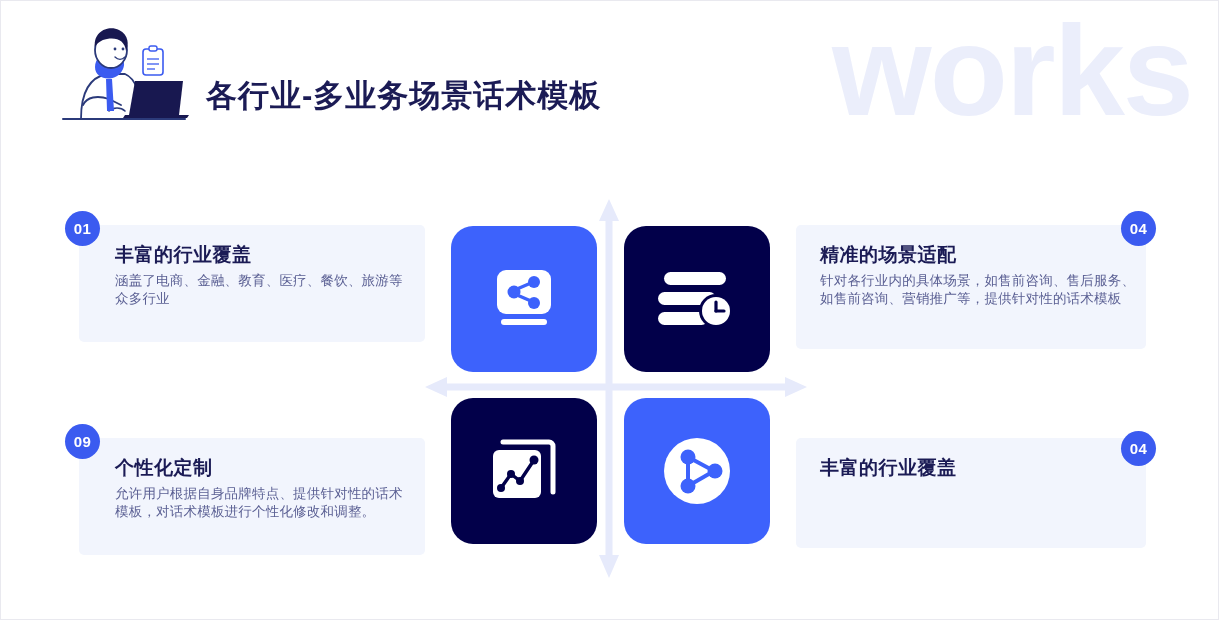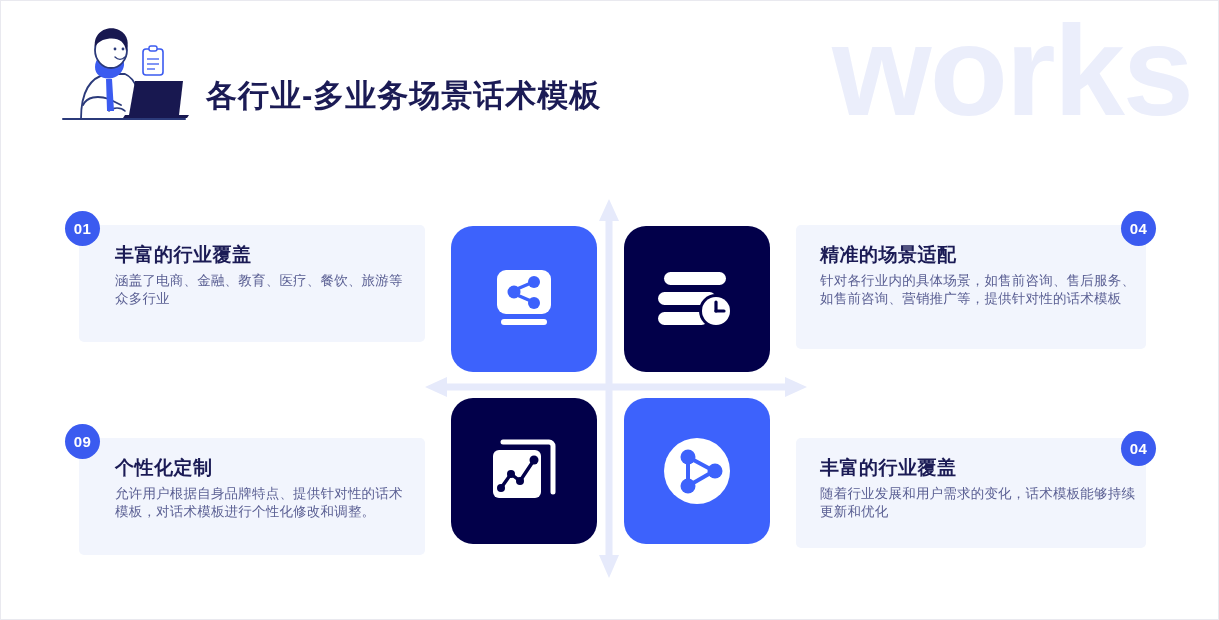--- a/index.html
+++ b/index.html
@@ -237,18 +237,17 @@
     <div class="card-body">
       <div class="card-title">精准的场景适配</div>
       <div class="card-desc">针对各行业内的具体场景，如售前咨询、售后服务、如售前咨询、营销推广等，提供针对性的话术模板</div>
     </div>
   </div>
   <div class="badge badge-03">04</div>
 
   <div class="card card-04">
     <div class="card-body">
       <div class="card-title">丰富的行业覆盖</div>
-      <div class="card-desc">随着行业发展和用户需求的变化，话术模板能够持续更新和优化</div>
     </div>
   </div>
   <div class="badge badge-04">04</div>
 
 </div>
 
 </body></html>

